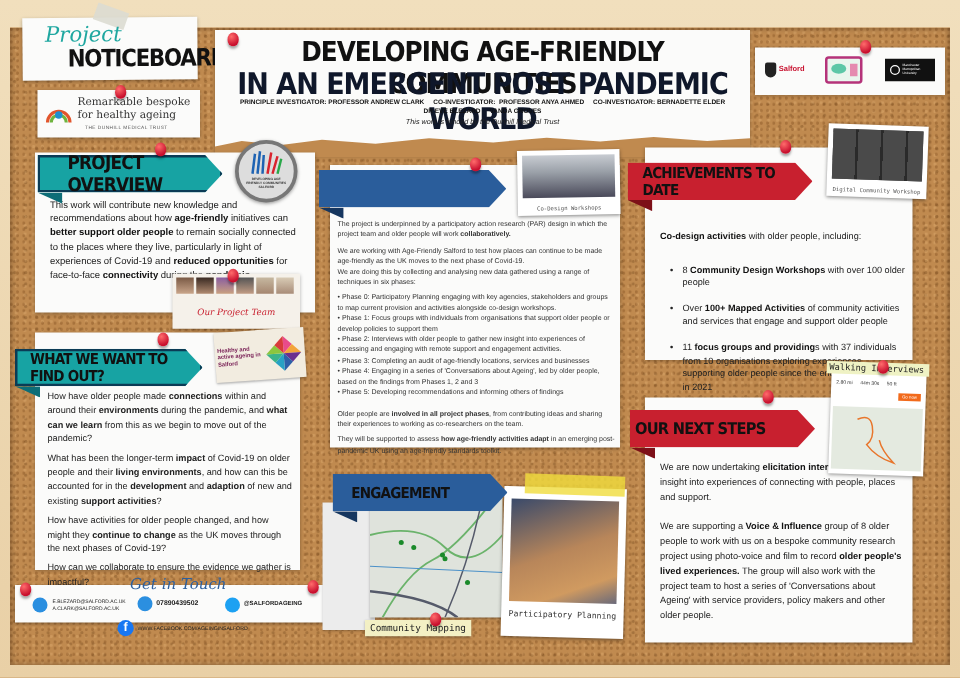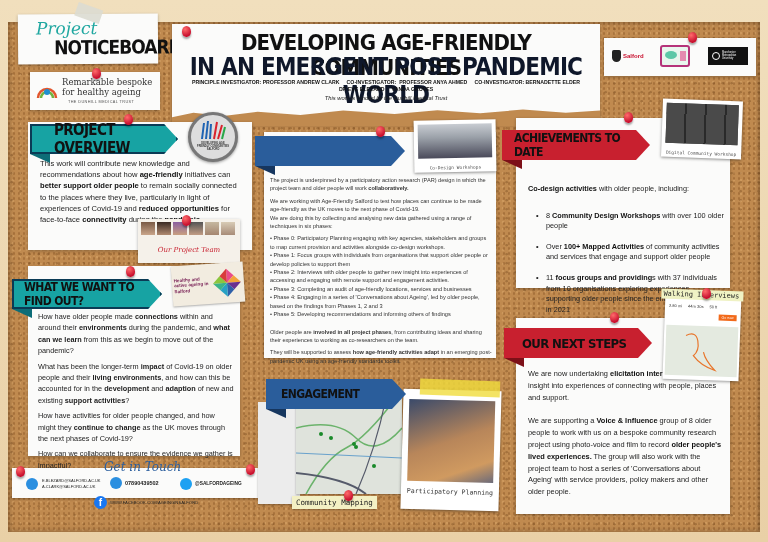--- a/index.html
+++ b/index.html
@@ -281,21 +281,21 @@
   <div style="position:absolute;left:2px;top:34px;width:72px;height:50px;background:#e4eae0;">
     <svg width="72" height="50" viewBox="0 0 72 50">
       <path d="M20 10 Q30 5 32 15 T28 30 Q36 40 50 44 Q40 34 38 26" stroke="#e8762c" stroke-width="1.2" fill="none"></path>
     </svg>
   </div>
 </div>
 <div class="pin" style="left:702px;top:288px;"></div>
 
 <div class="pin" style="left:610px;top:312px;"></div>
 <div class="paper" style="left:516px;top:318px;width:214px;height:196px;"></div>
-<div class="banner red" style="left:504px;top:328px;width:148px;font-size:13px;padding-left:18px;">
+<div class="banner red" style="left:504px;top:328px;width:148px;font-size:13px;padding-left:4px;">
   <div class="ribbon"></div>
   <div class="tail"></div>
   <span>OUR NEXT STEPS</span>
 </div>
 <div class="body-text" style="position:absolute;left:528px;top:368px;width:196px;font-size:7.4px;line-height:11.8px;">
   <p style="margin-bottom:12px;"><span>We are now undertaking </span><b>elicitation interviews</b><span> providing insight into experiences of connecting with people, places and support.</span></p>
   <p><span>We are supporting a </span><b>Voice &amp; Influence</b><span> group of 8 older people to work with us on a bespoke community research project using photo-voice and film to record </span><b>older people's lived experiences.</b><span> The group will also work with the project team to host a series of 'Conversations about Ageing' with service providers, policy makers and other older people.</span></p>
 </div>
 
 </body></html>

